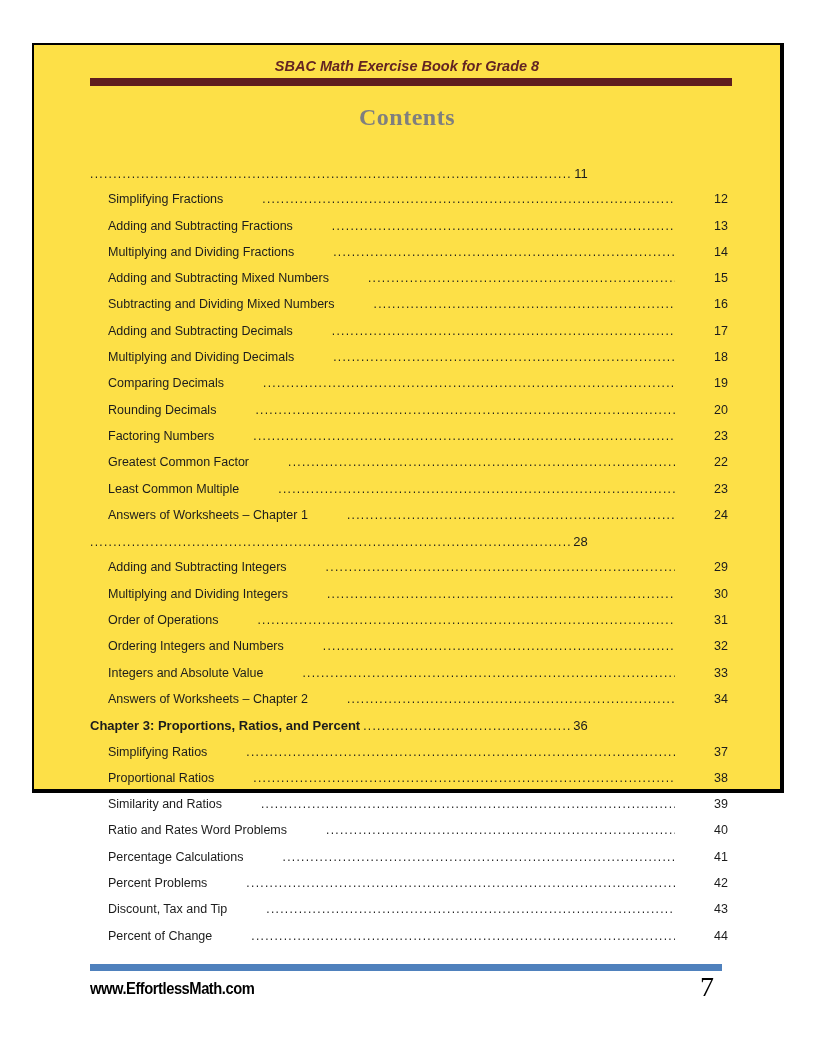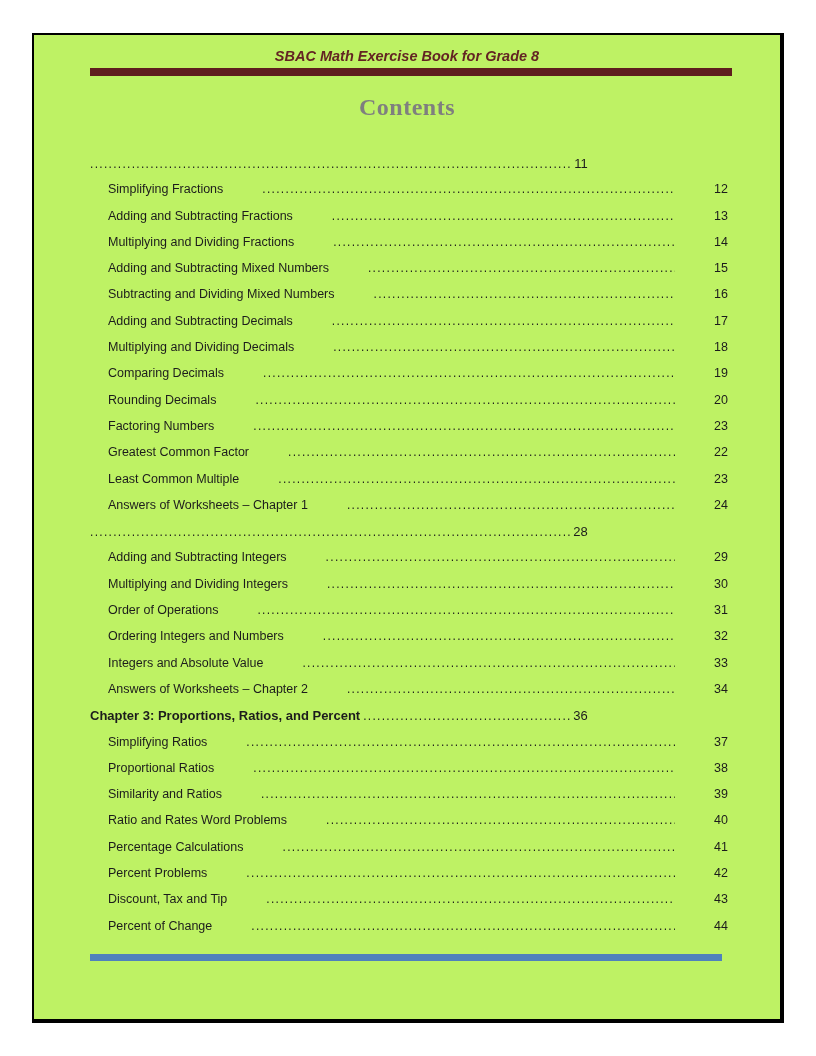--- a/index.html
+++ b/index.html
@@ -7,28 +7,28 @@
     padding: 0;
     background: #ffffff;
     width: 816px;
     height: 1056px;
     font-family: "Liberation Sans", sans-serif;
     overflow: hidden;
   }
   .page {
     position: absolute;
     left: 32px;
-    top: 33px;
+    top: 43px;
     width: 752px;
-    height: 990px;
+    height: 750px;
     box-sizing: border-box;
     border: 2px solid #000000;
     border-right-width: 4px;
     border-bottom-width: 4px;
-    background: #bef264;
+    background: #fde047;
   }
   .book-title {
     position: absolute;
     top: 13px;
     left: 0;
     right: 0;
     text-align: center;
     font-size: 14.5px;
     font-weight: bold;
     font-style: italic;
@@ -292,14 +292,18 @@
       </div>
       <div class="toc-row entry">
         <span class="toc-label">Percent of Change</span>
         <span class="toc-leader">................................................................................................................................................................................................................................................</span>
         <span class="toc-page">44</span>
       </div>
     </div>
 
   <div class="footer-bar" style="background: rgb(79, 129, 189);"></div>
 
+  <div class="footer-row">
+    <span class="website">www.EffortlessMath.com</span>
+    <span class="page-number">7</span>
+  </div>
 
 </div>
 
 </body></html>

